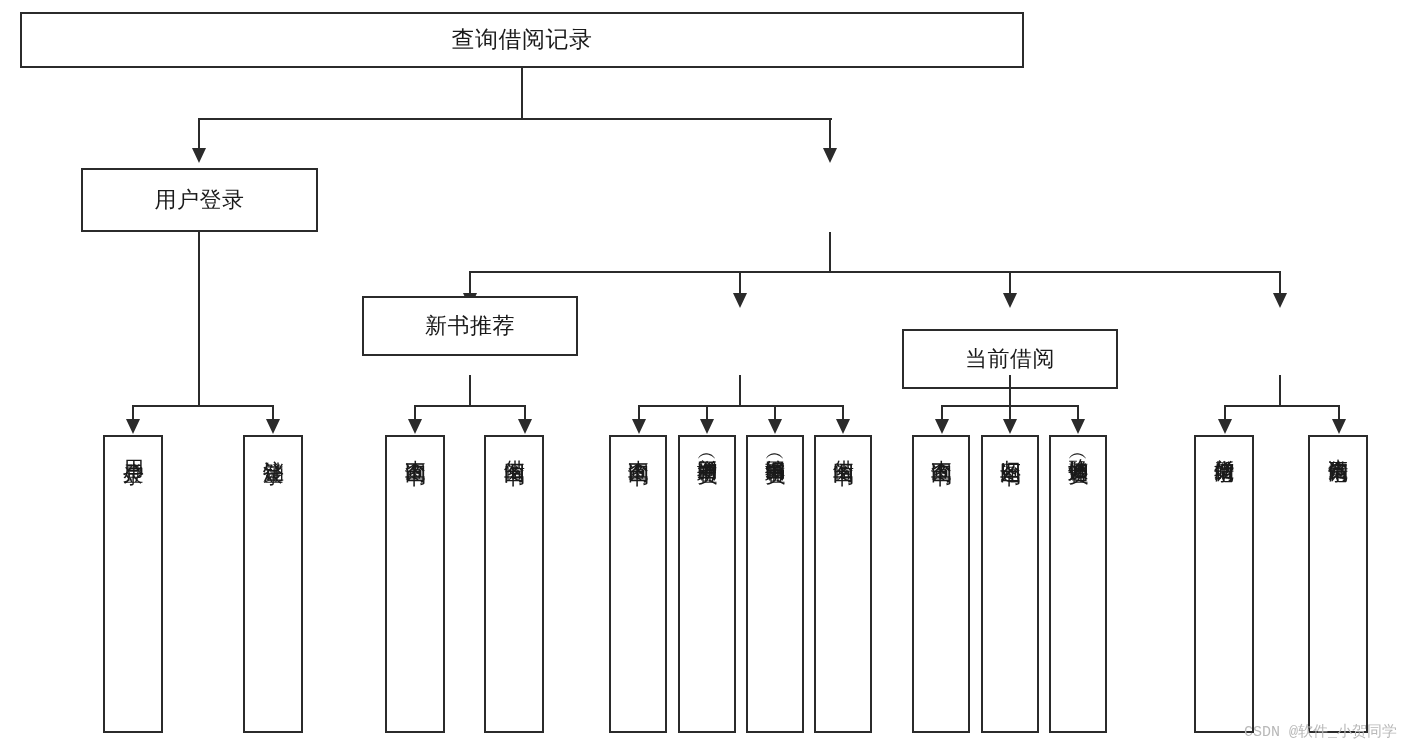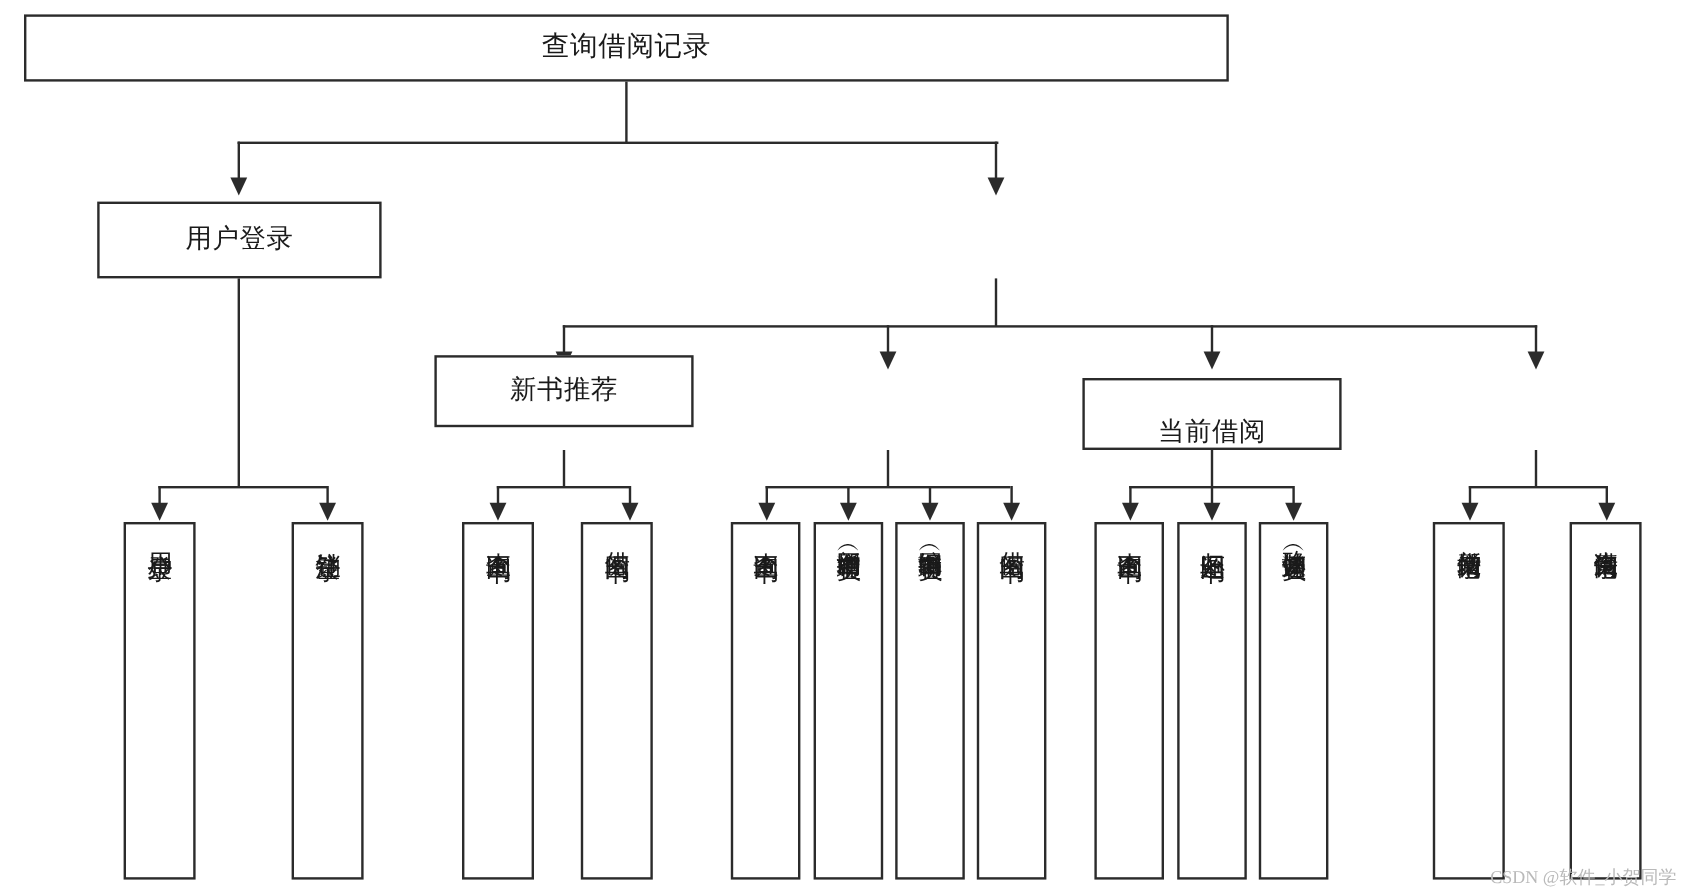--- a/index.html
+++ b/index.html
@@ -64,21 +64,21 @@
     width:0;height:0;
     border-left:7px solid transparent;
     border-right:7px solid transparent;
     border-top:15px solid #2b2b2b;
   }
   .watermark{
     position:absolute;
     right:8px;bottom:6px;
     font-size:15px;
     color:#b9b9b9;
-    font-family:Liberation Serif, serif;
+    font-family:Liberation Mono, monospace;
     white-space:nowrap;
     pointer-events:none;
   }
 </style>
 </head>
 <body>
 
 <div id="diagram">
 
   <div class="node h-node root" style="left:20px;top:12px;width:1004px;height:56px;">
@@ -113,21 +113,21 @@
   <div class="ln v" style="left:739px;top:271px;height:24px;"></div>
   <div class="arrow" style="left:733px;top:293px;"></div>
   <div class="ln v" style="left:1009px;top:271px;height:24px;"></div>
   <div class="arrow" style="left:1003px;top:293px;"></div>
   <div class="ln v" style="left:1279px;top:271px;height:24px;"></div>
   <div class="arrow" style="left:1273px;top:293px;"></div>
 
   <div class="node h-node" style="left:362px;top:296px;width:216px;height:60px;">
     <span class="lbl">新书推荐</span>
   </div>
-  <div class="node h-node" style="left:902px;top:315px;width:216px;height:60px;align-items:flex-end;">
+  <div class="node h-node" style="left:902px;top:329px;width:216px;height:60px;">
     <span class="lbl">当前借阅</span>
   </div>
 
   <div class="ln v" style="left:469px;top:375px;height:31px;"></div>
   <div class="ln h" style="left:414px;top:405px;width:111px;"></div>
   <div class="ln v" style="left:414px;top:405px;height:16px;"></div>
   <div class="arrow" style="left:408px;top:419px;"></div>
   <div class="ln v" style="left:524px;top:405px;height:16px;"></div>
   <div class="arrow" style="left:518px;top:419px;"></div>
 

